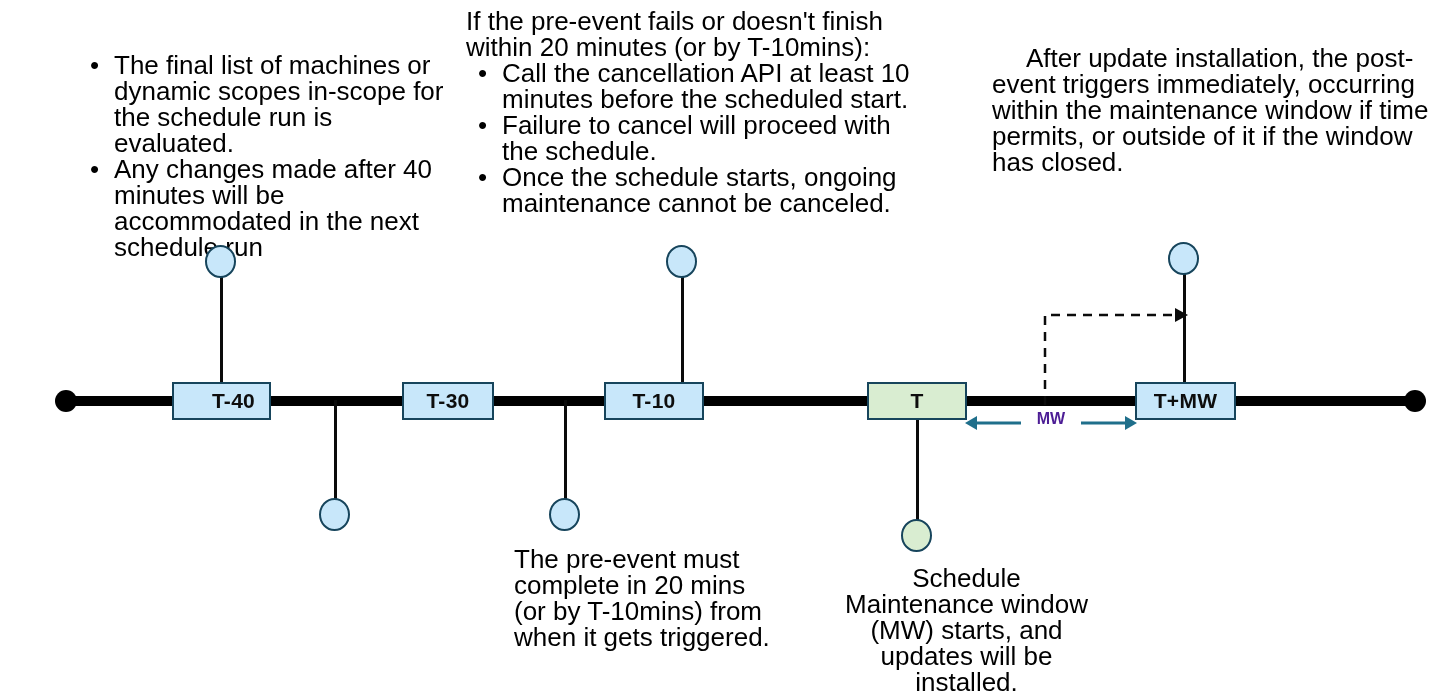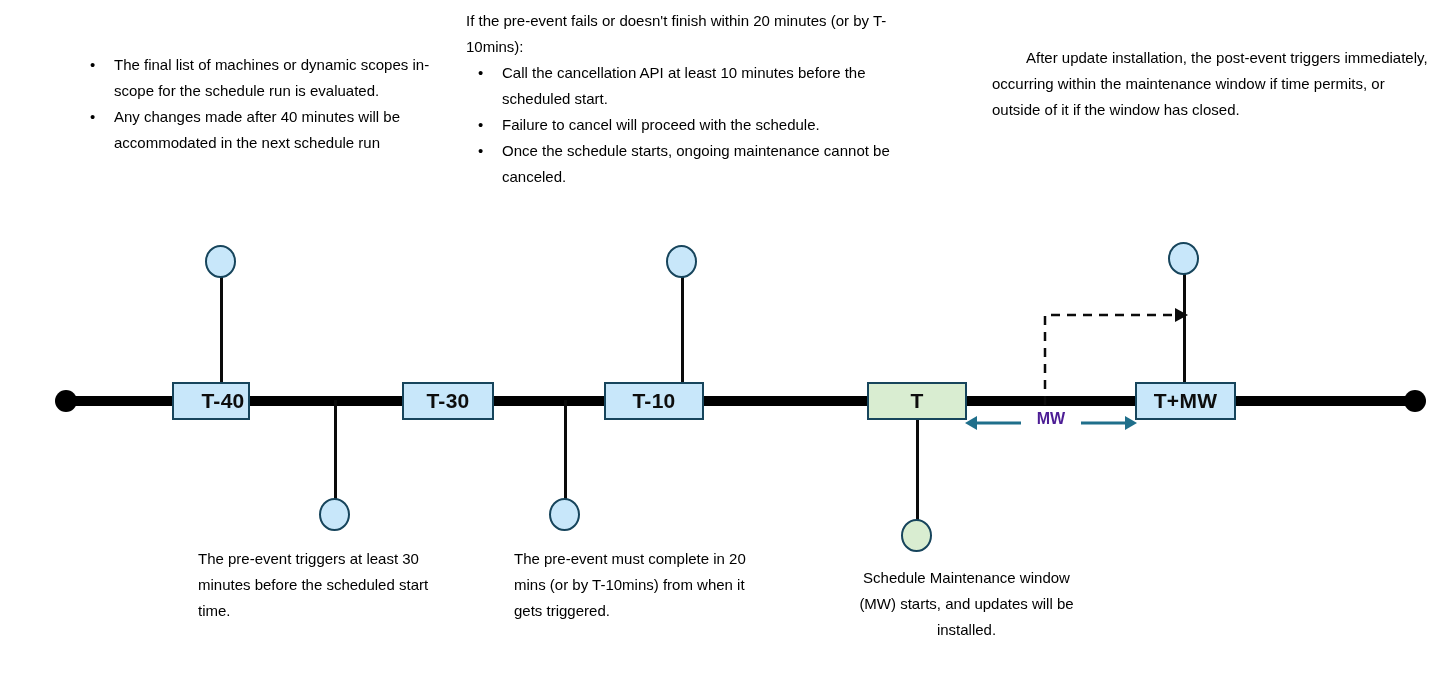--- a/index.html
+++ b/index.html
@@ -7,21 +7,21 @@
     width:1435px;height:691px;
     background:#ffffff;
     font-family:"Liberation Sans",sans-serif;
     color:#000000;
     overflow:hidden;
     position:relative;
   }
   .canvas{position:absolute;left:0;top:0;width:1435px;height:691px;}
 
   
-  .note{position:absolute;font-size:15px;line-height:26px;color:#000;}
+  .note{position:absolute;font-size:26px;line-height:26px;color:#000;}
   .note p{margin:0;}
   .bullets{list-style:none;margin:0;padding:0;}
   .bullets li{position:relative;padding-left:36px;margin:0;}
   .bullets li .bdot{position:absolute;left:12px;top:0;}
 
   #note-top-left{left:78px;top:52px;width:370px;}
   #note-top-mid{left:466px;top:8px;width:460px;}
   #note-top-mid .lead{margin-bottom:0px;}
   #note-top-right{left:992px;top:45px;width:440px;text-indent:34px;}
   #note-bottom-left{left:198px;top:546px;width:250px;}
@@ -97,23 +97,20 @@
         <span class="bdot">•</span>
         <span>Once the schedule starts, ongoing maintenance cannot be canceled.</span>
       </li>
     </ul>
   </div>
 
   <div class="note" id="note-top-right">
     <p>After update installation, the post-event triggers immediately, occurring within the maintenance window if time permits, or outside of it if the window has closed.</p>
   </div>
 
-  <div class="note" id="note-bottom-left">
-    <p>The pre-event triggers at least 30 minutes before the scheduled start time.</p>
-  </div>
   <div class="note" id="note-bottom-mid">
     <p>The pre-event must complete in 20 mins (or by T-10mins) from when it gets triggered.</p>
   </div>
   <div class="note" id="note-bottom-right">
     <p>Schedule Maintenance window (MW) starts, and updates will be installed.</p>
   </div>
 
   <div class="axis"></div>
   <div class="cap" id="cap-left"></div>
   <div class="cap" id="cap-right"></div>
@@ -130,21 +127,21 @@
 
   <div class="stalk" style="left:1183px;top:260px;height:128px;"></div>
 
   <div class="node blue" style="left:205px;top:245px;"></div>
   <div class="node blue" style="left:666px;top:245px;"></div>
   <div class="node blue" style="left:1168px;top:242px;"></div>
   <div class="node blue" style="left:319px;top:498px;"></div>
   <div class="node blue" style="left:549px;top:498px;"></div>
   <div class="node green" style="left:901px;top:519px;"></div>
 
-  <div class="tbox blue" style="left:172px;width:78px;padding-left:24px;">
+  <div class="tbox blue" style="left:172px;width:99px;padding-left:24px;">
     <span>T-40</span>
   </div>
   <div class="tbox blue" style="left:402px;width:92px;">
     <span>T-30</span>
   </div>
   <div class="tbox blue" style="left:604px;width:100px;">
     <span>T-10</span>
   </div>
   <div class="tbox green" style="left:867px;width:100px;">
     <span>T</span>

